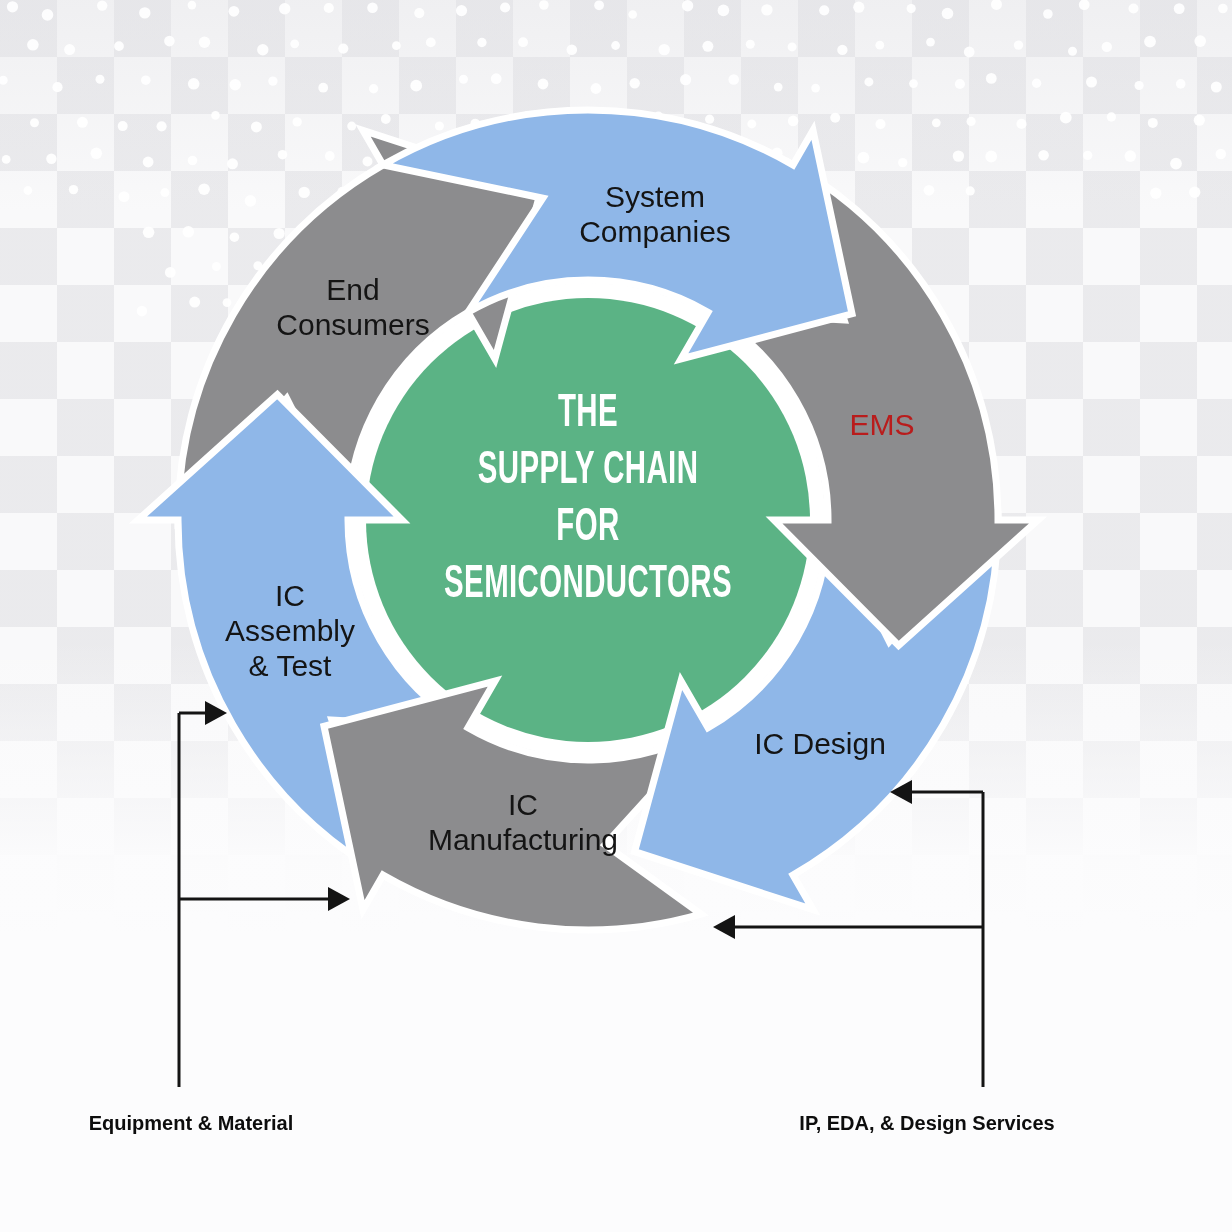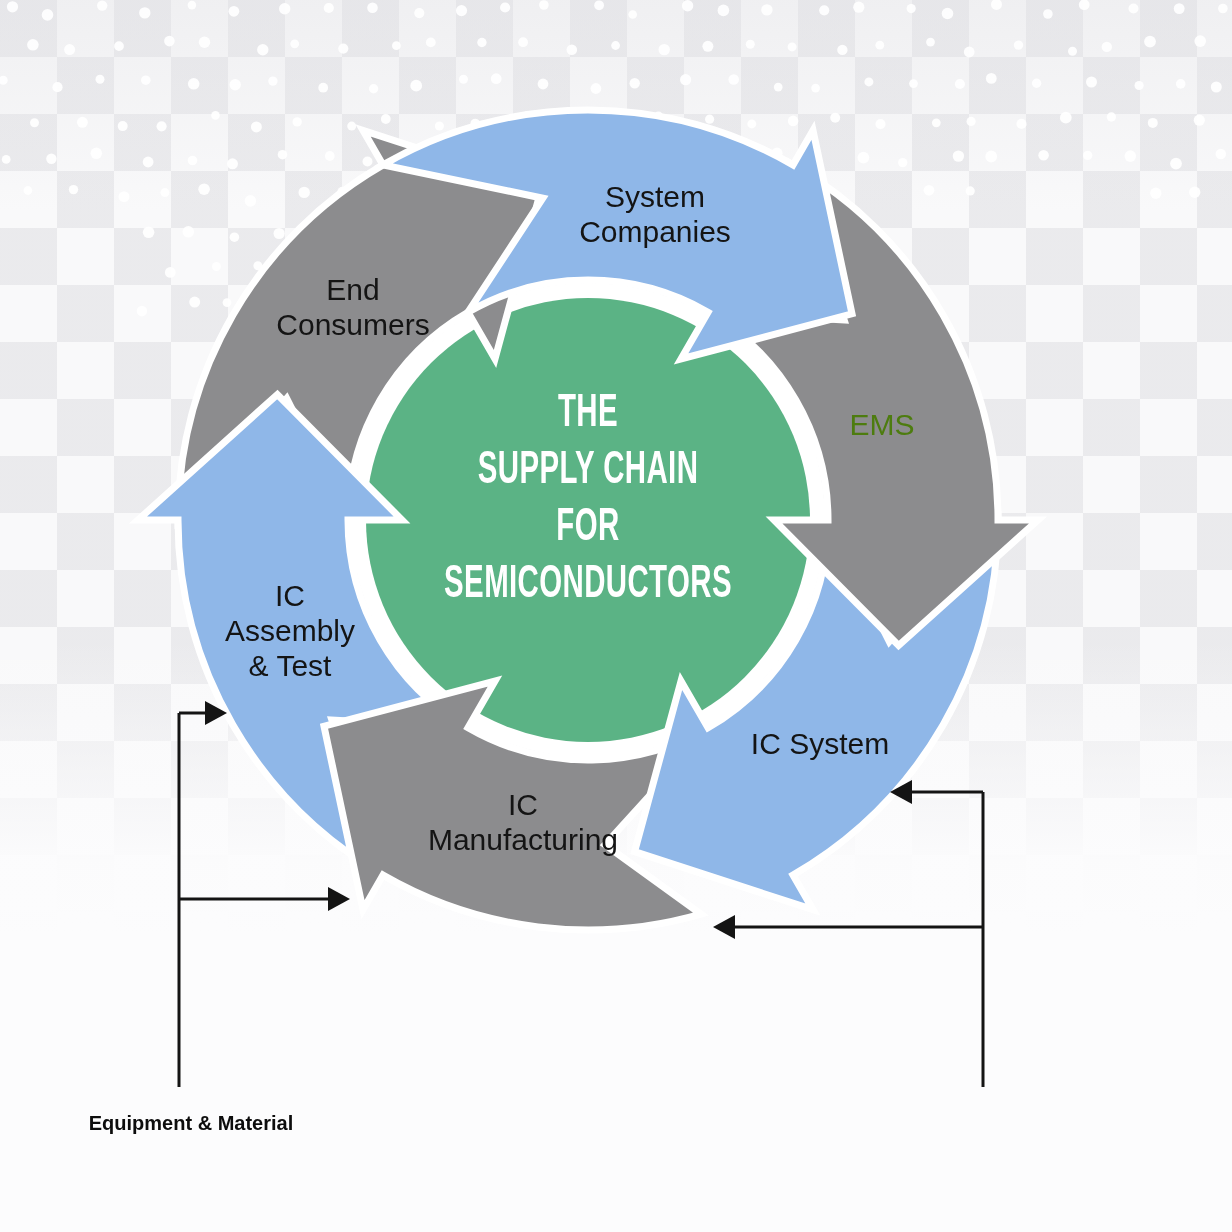--- a/index.html
+++ b/index.html
@@ -254,25 +254,26 @@
 
   <div id="labels">
     <div class="center-title">
       <div>THE</div>
       <div>SUPPLY CHAIN</div>
       <div>FOR</div>
       <div>SEMICONDUCTORS</div>
     </div>
 
     <div id="ext-left" class="ext-label">Equipment &amp; Material</div>
+    <div id="ext-right" class="ext-label">IP, EDA, &amp; Design Services</div>
   <div class="seg-label" style="left: 655px; top: 214px; color: rgb(20, 20, 20);">System
 Companies</div>
       <div class="seg-label" style="left: 353px; top: 307px; color: rgb(20, 20, 20);">End
 Consumers</div>
-      <div class="seg-label" style="left: 882px; top: 424px; color: #4d7c0f;">EMS</div>
-      <div class="seg-label" style="left: 820px; top: 743px; color: rgb(20, 20, 20);">IC System</div>
+      <div class="seg-label" style="left: 882px; top: 424px; color: #b91c1c;">EMS</div>
+      <div class="seg-label" style="left: 820px; top: 743px; color: rgb(20, 20, 20);">IC Design</div>
       <div class="seg-label" style="left: 523px; top: 822px; color: rgb(20, 20, 20);">IC
 Manufacturing</div>
       <div class="seg-label" style="left: 290px; top: 630px; color: rgb(20, 20, 20);">IC
 Assembly
 &amp; Test</div>
     </div>
 </div>
 
 </body></html>

